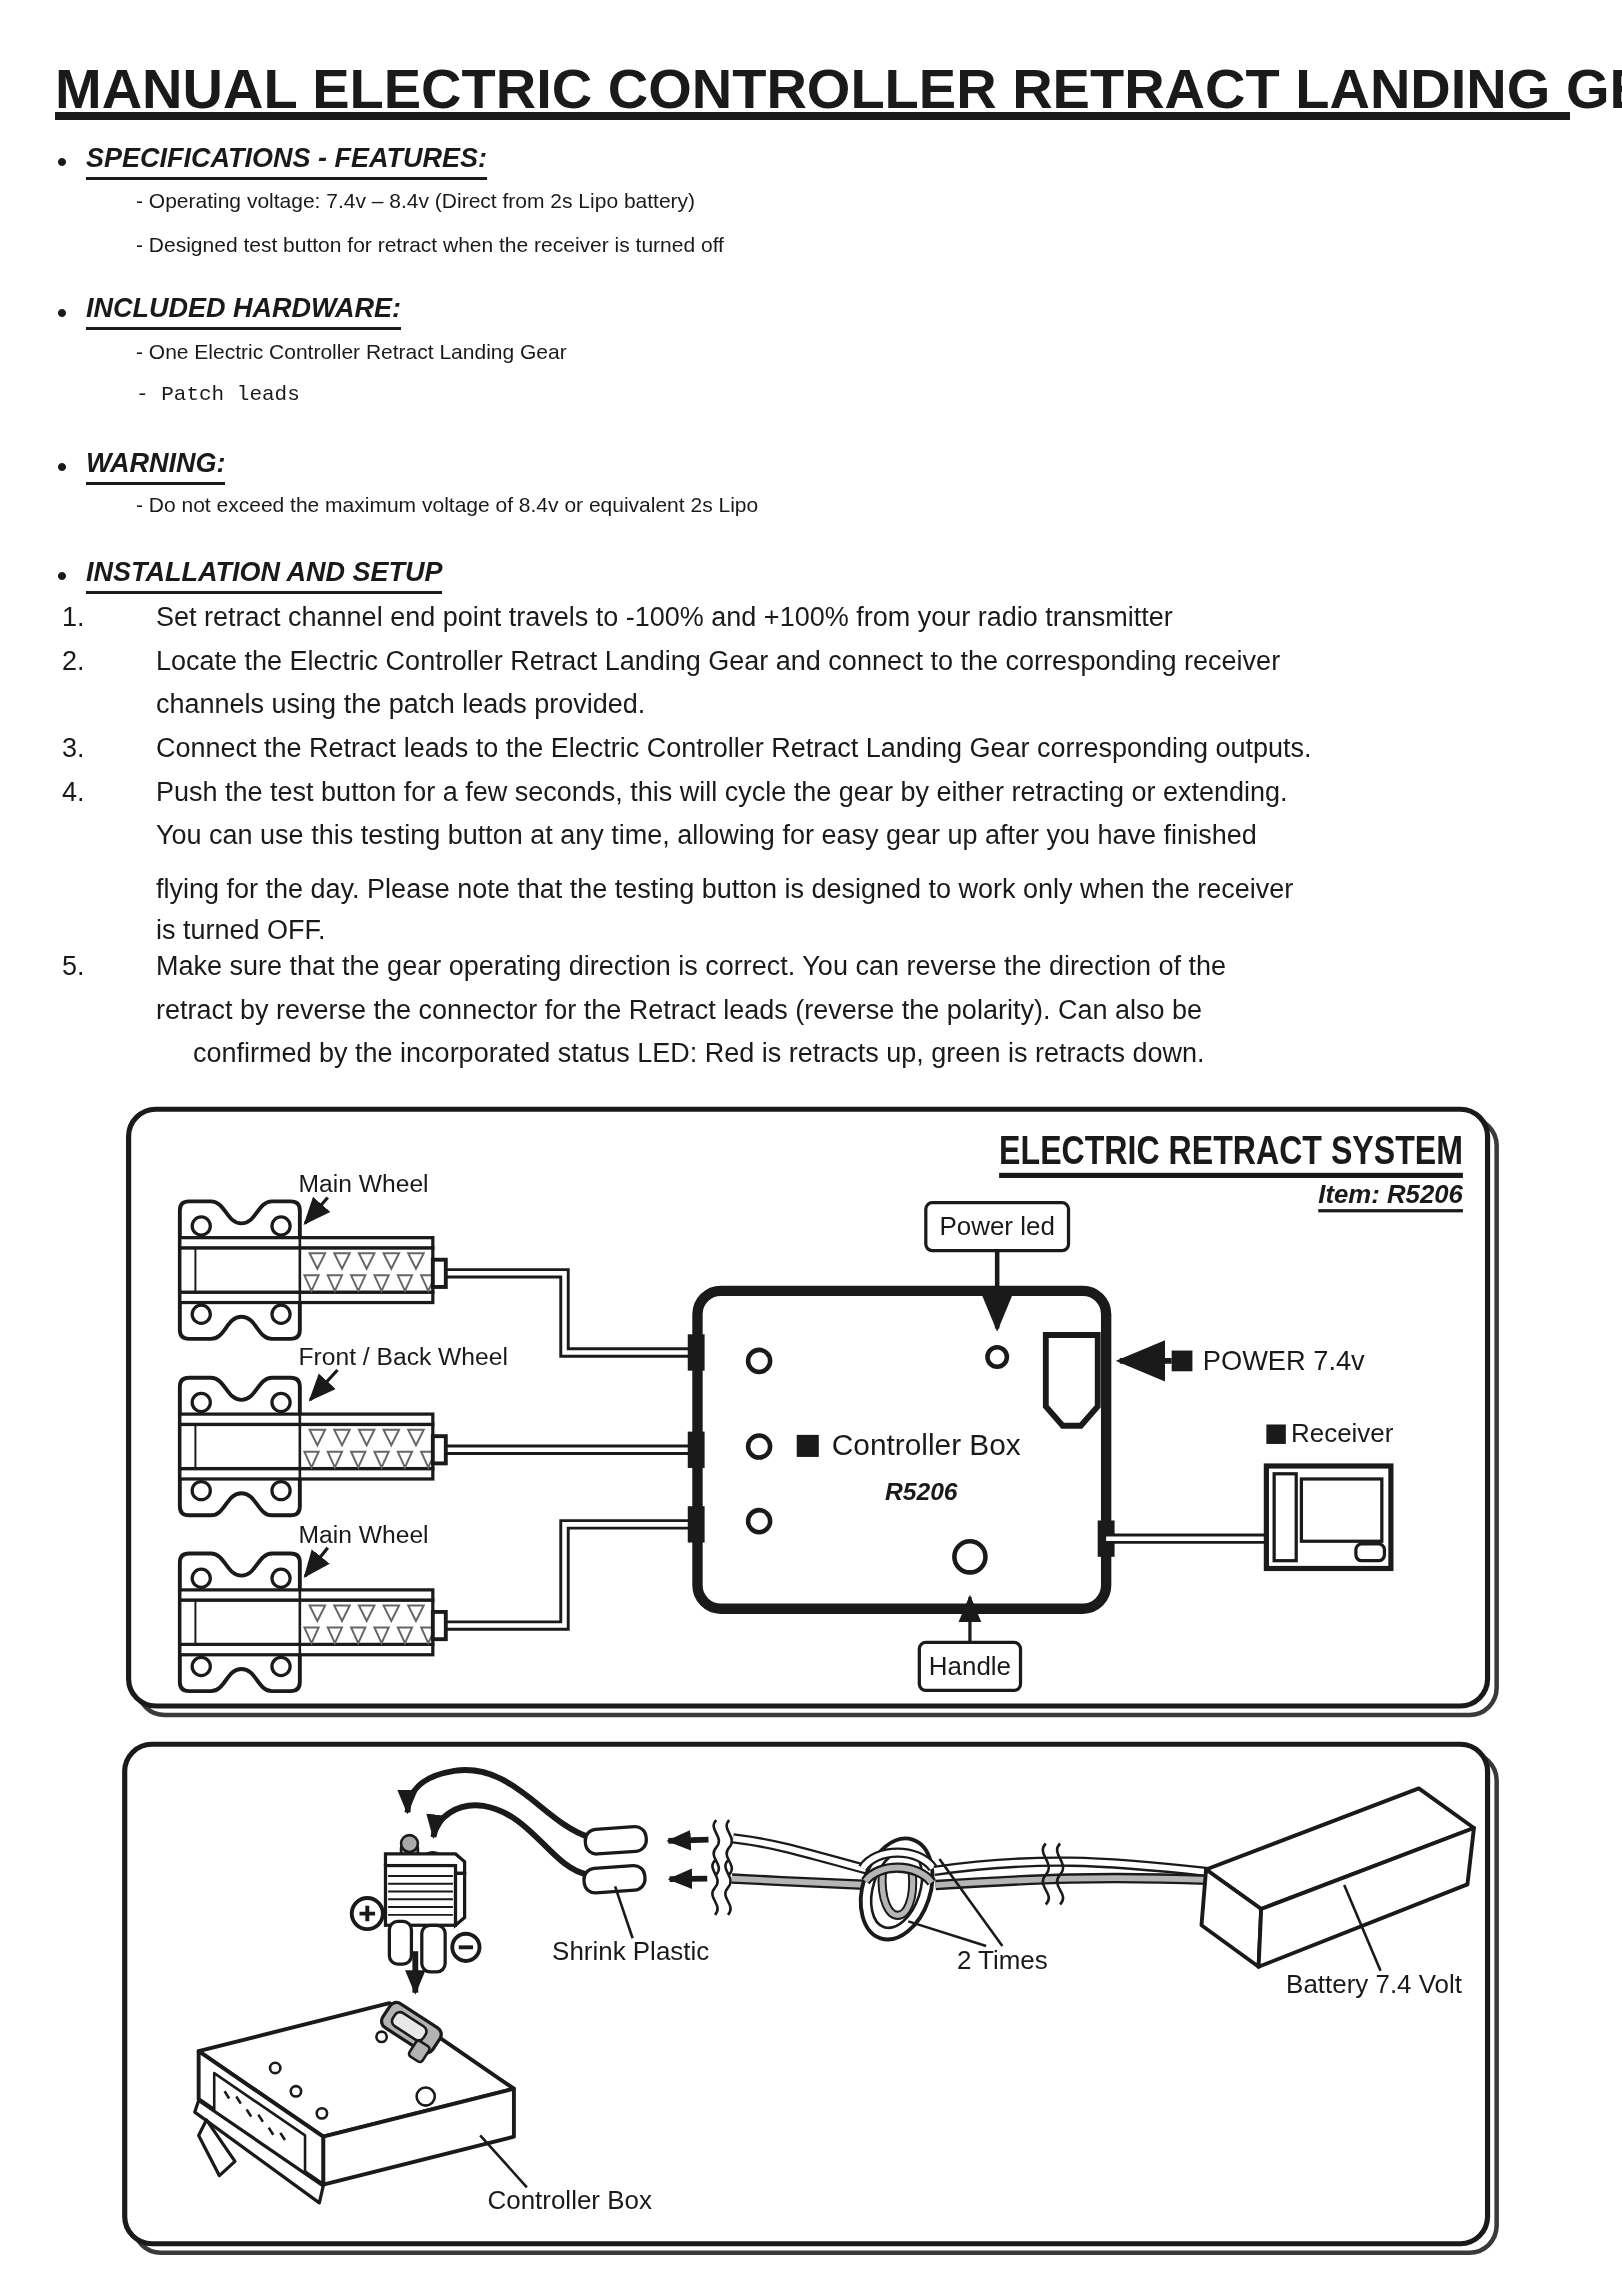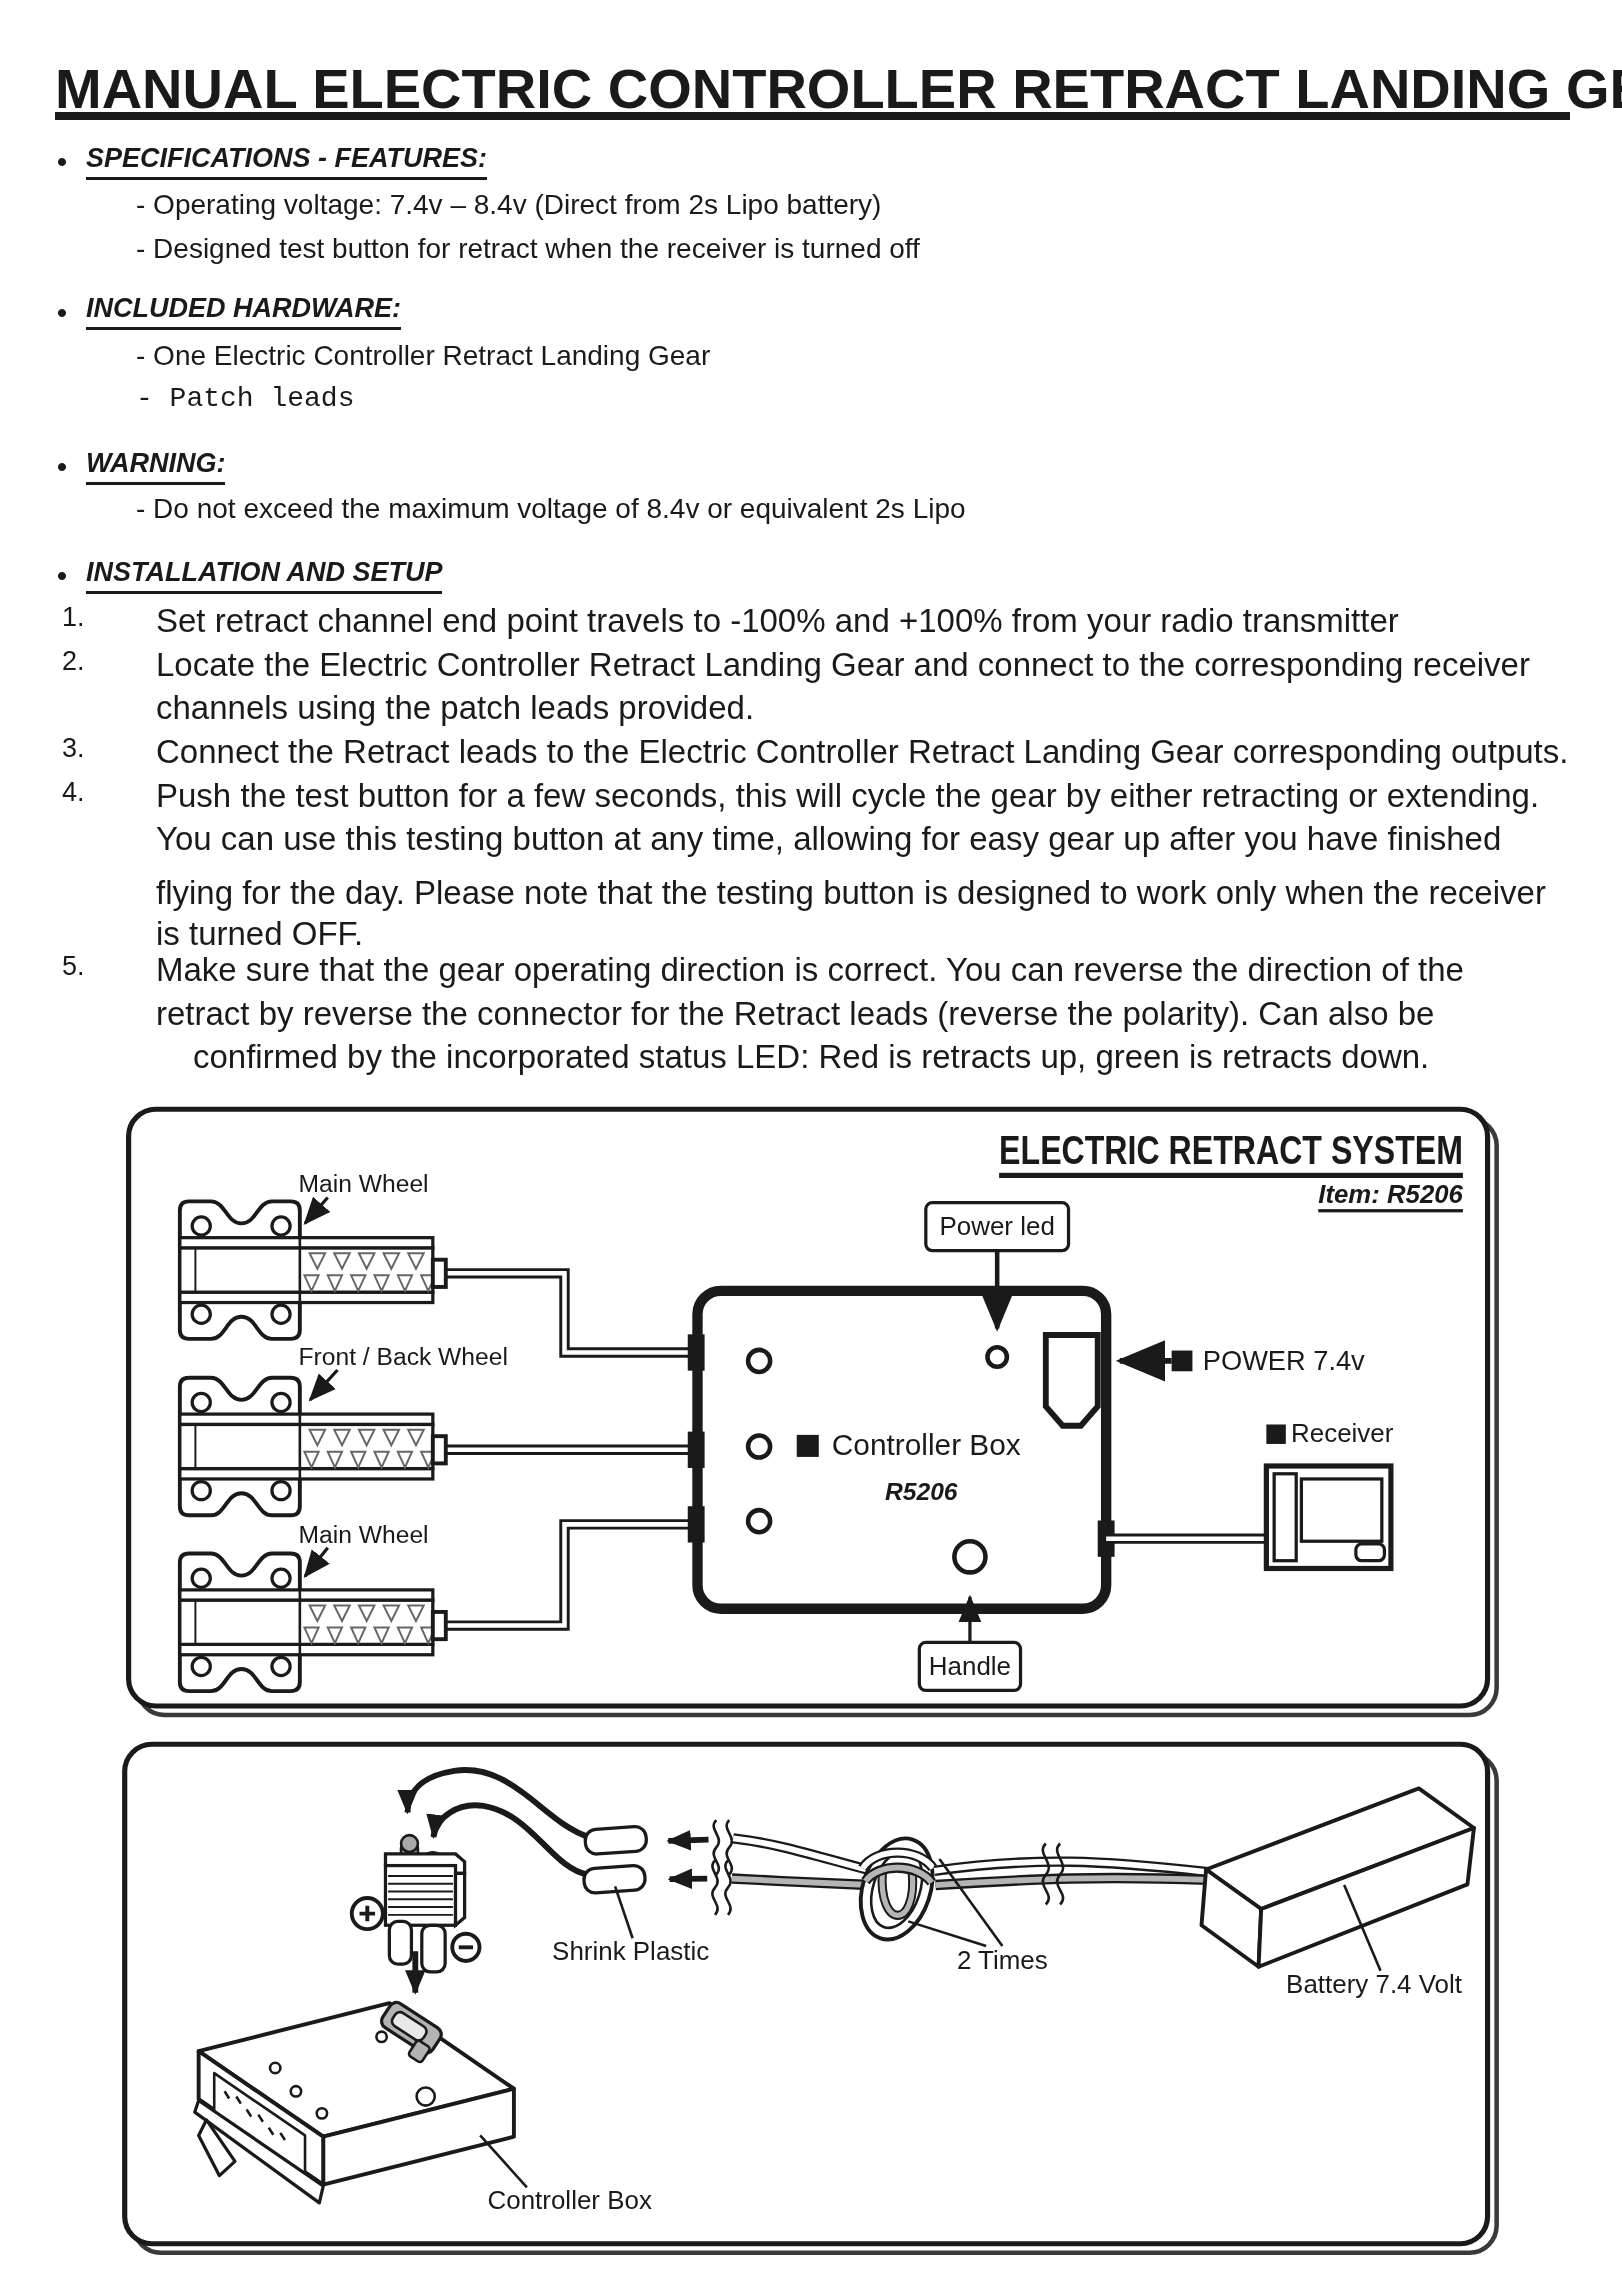--- a/index.html
+++ b/index.html
@@ -2,23 +2,23 @@
 <html style="font-size:10.4px"><head>
 <meta charset="utf-8">
 <style>
   html,body{margin:0;padding:0;background:#ffffff;}
   body{width:1622px;height:2295px;position:relative;font-family:"Liberation Sans",sans-serif;color:#1a1a1a;}
   .abs{position:absolute;}
   .doc-title{left:55px;top:56px;font-size:56px;font-weight:bold;letter-spacing:0px;white-space:nowrap;}
   .title-rule{left:55px;top:112px;width:1515px;height:7.8px;background:#1a1a1a;}
   .bullet{font-size:28.5px;font-weight:bold;}
   .heading{font-size:27px;font-weight:bold;font-style:italic;border-bottom:3.2px solid #1a1a1a;padding-bottom:2.6px;white-space:nowrap;}
-  .sub{font-size:28px;white-space:nowrap;}
+  .sub{font-size:21px;white-space:nowrap;}
   .stepnum{font-size:27px;}
-  .stepline{font-size:33px;white-space:nowrap;}
+  .stepline{font-size:27px;white-space:nowrap;}
   svg text{font-family:"Liberation Sans",sans-serif;fill:#1a1a1a;}
   .diag{position:absolute;left:0;top:0;}
 </style>
 </head>
 <body>
 
 <div class="abs doc-title">MANUAL ELECTRIC CONTROLLER RETRACT LANDING GEAR R5206</div>
 <div class="abs title-rule"></div>
 
 <div class="abs bullet" style="left:57px;top:145px;">•</div>

